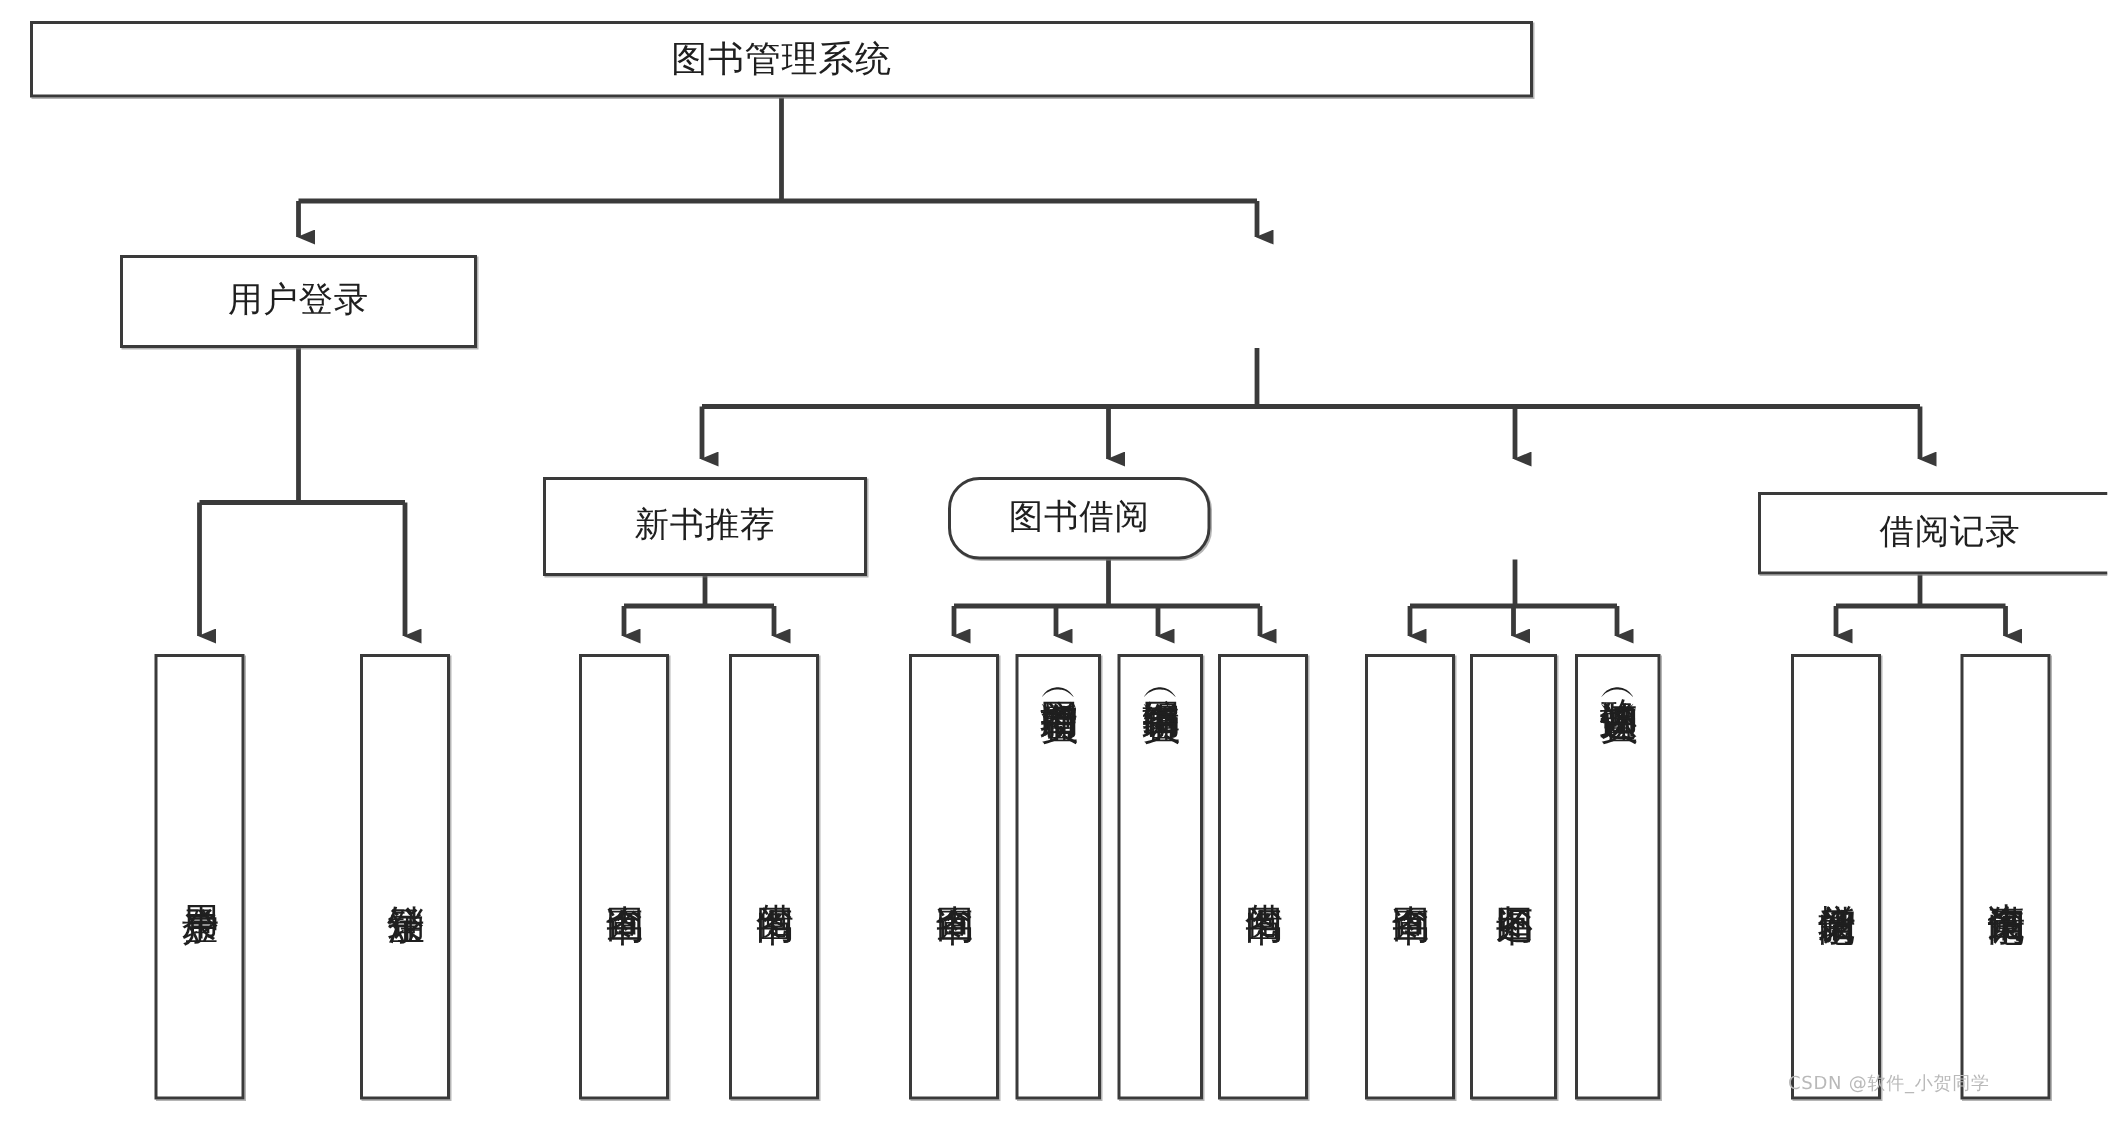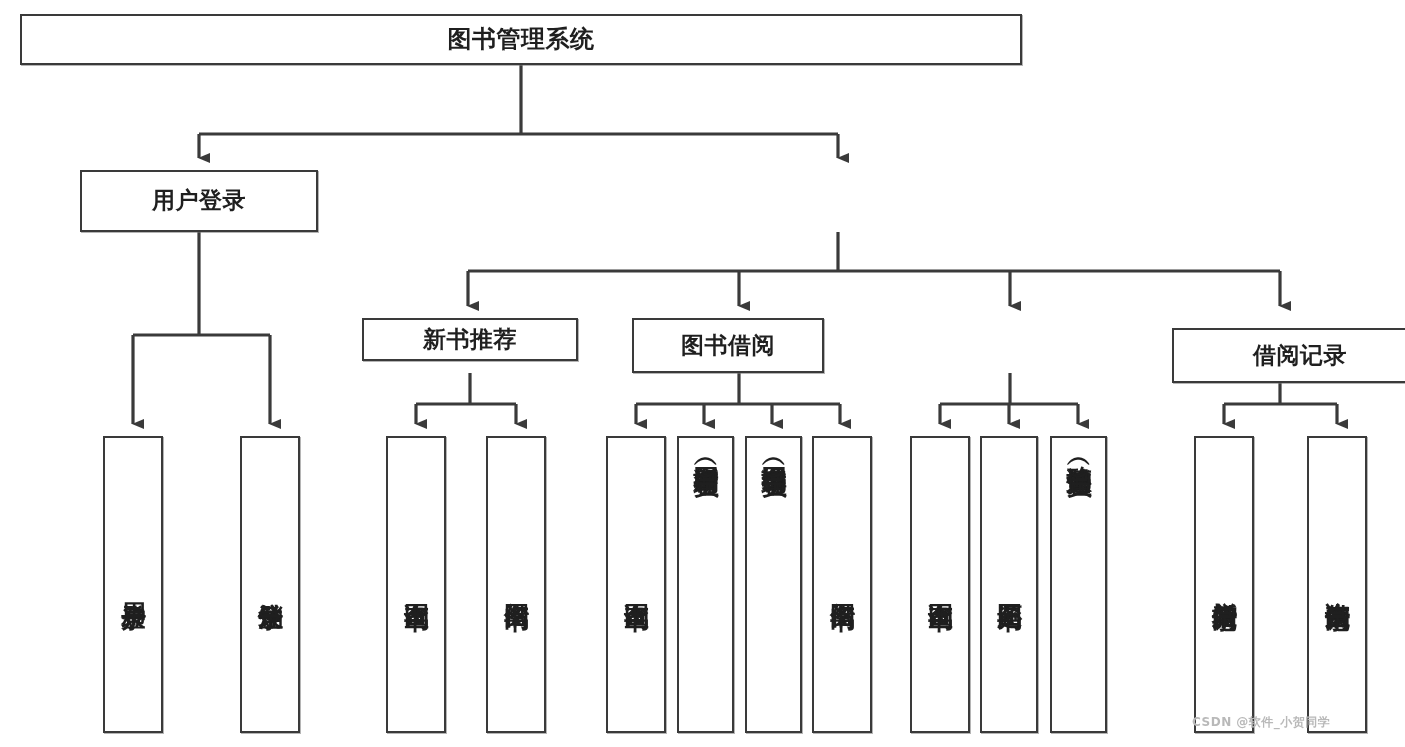--- a/index.html
+++ b/index.html
@@ -8,21 +8,20 @@
     padding: 0;
     background: #ffffff;
   }
   #canvas {
     position: relative;
     width: 1405px;
     height: 747px;
     background: #ffffff;
     overflow: hidden;
     font-family: "DejaVu Sans", "Liberation Sans", sans-serif;
-    font-weight: bold;
   }
   #wires {
     position: absolute;
     left: 0;
     top: 0;
     width: 1405px;
     height: 747px;
     pointer-events: none;
   }
   .node {
@@ -135,24 +134,24 @@
   </svg>
 
   <div class="node root horiz" style="left:20px; top:14px; width:1002px; height:51px;">
     <span class="lbl">图书管理系统</span>
   </div>
 
   <div class="node horiz" style="left:80px; top:170px; width:238px; height:62px;">
     <span class="lbl">用户登录</span>
   </div>
 
-  <div class="node horiz" style="left:362px; top:318px; width:216px; height:43px;">
+  <div class="node horiz" style="left:362px; top:318px; width:216px; height:66px;">
     <span class="lbl">新书推荐</span>
   </div>
-  <div class="node horiz" style="left:632px; top:318px; width:192px; height:55px;">
+  <div class="node horiz" style="left:632px; top:318px; width:175px; height:55px;border-radius:21px;">
     <span class="lbl">图书借阅</span>
   </div>
   <div class="node horiz" style="left:1172px; top:328px; width:256px; height:55px;">
     <span class="lbl">借阅记录</span>
   </div>
 
   <div class="node vert mid" style="left:103px; top:436px; width:60px; height:297px;">
     <span class="lbl">用户登录</span>
   </div>
   <div class="node vert mid" style="left:240px; top:436px; width:60px; height:297px;">

